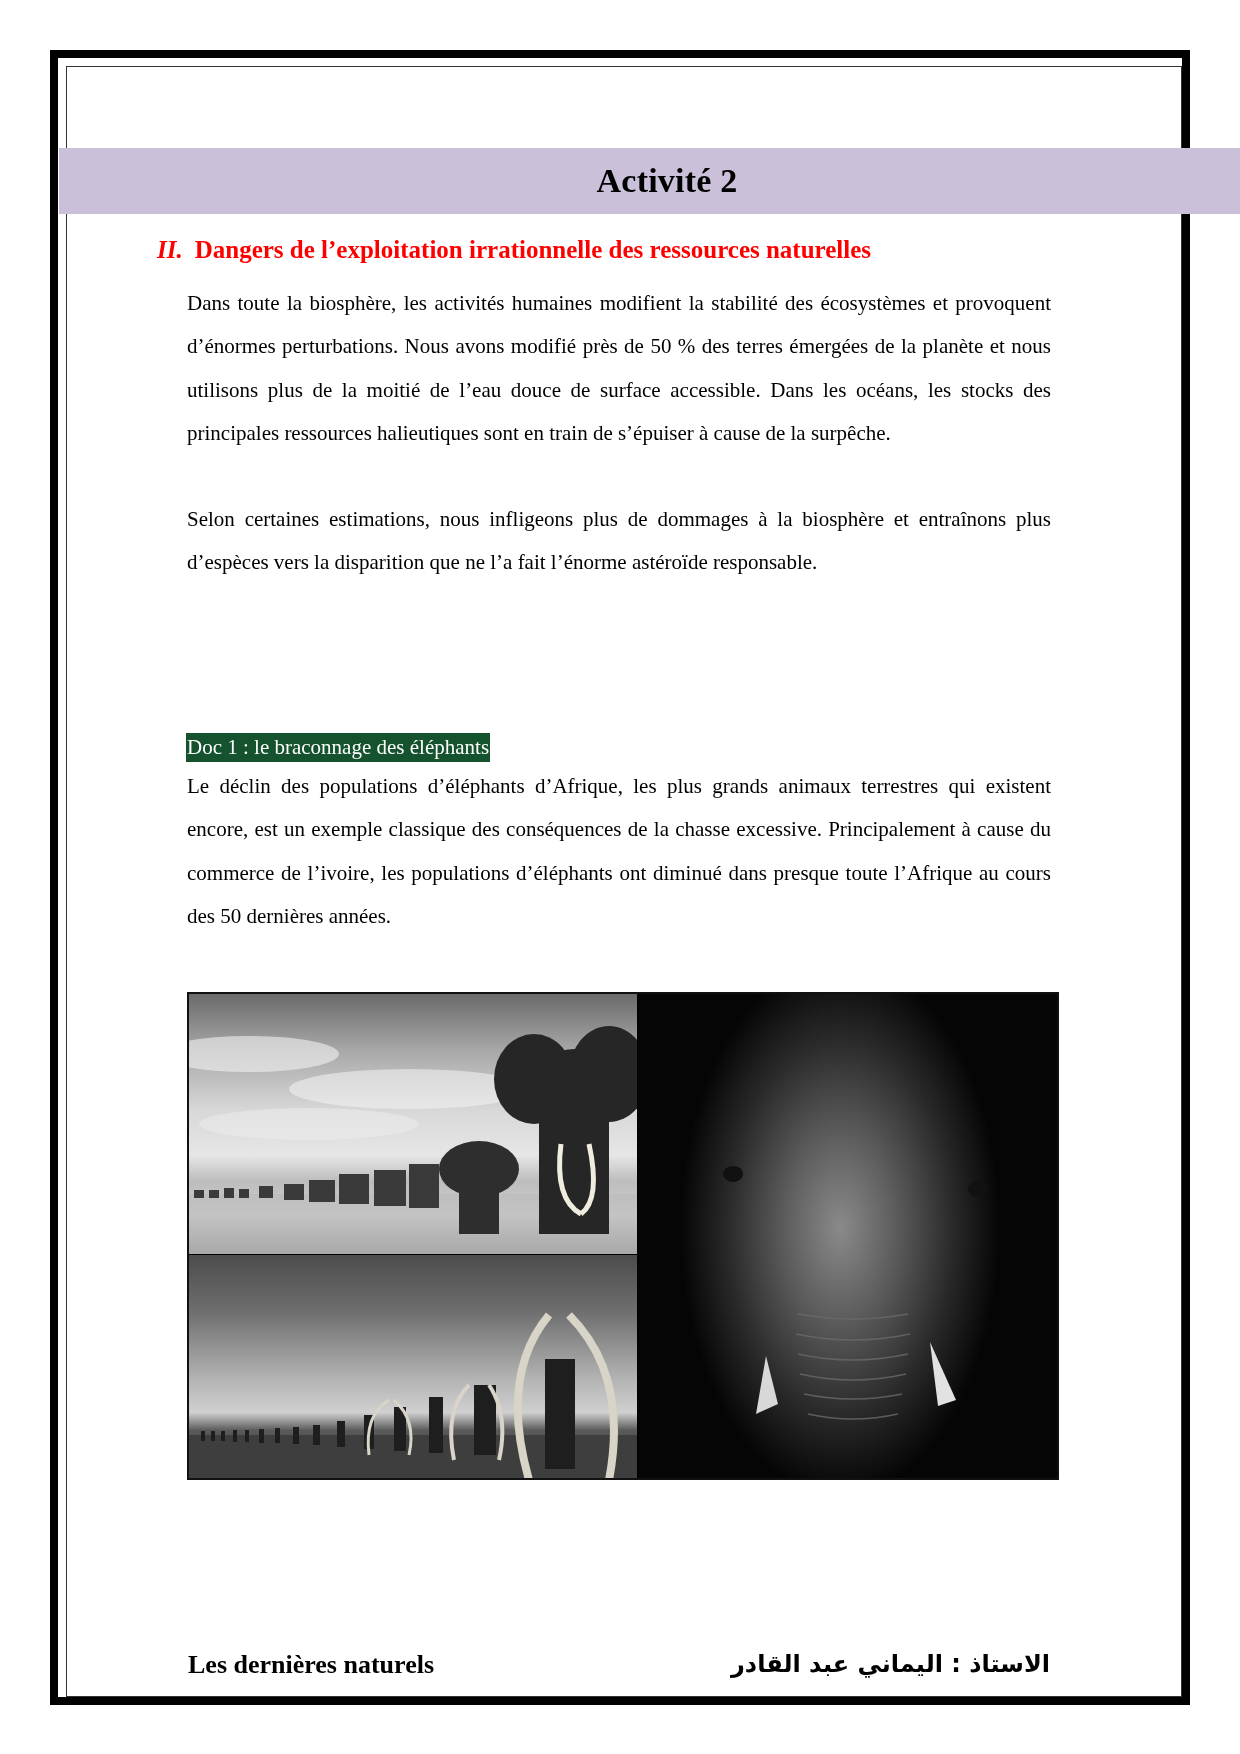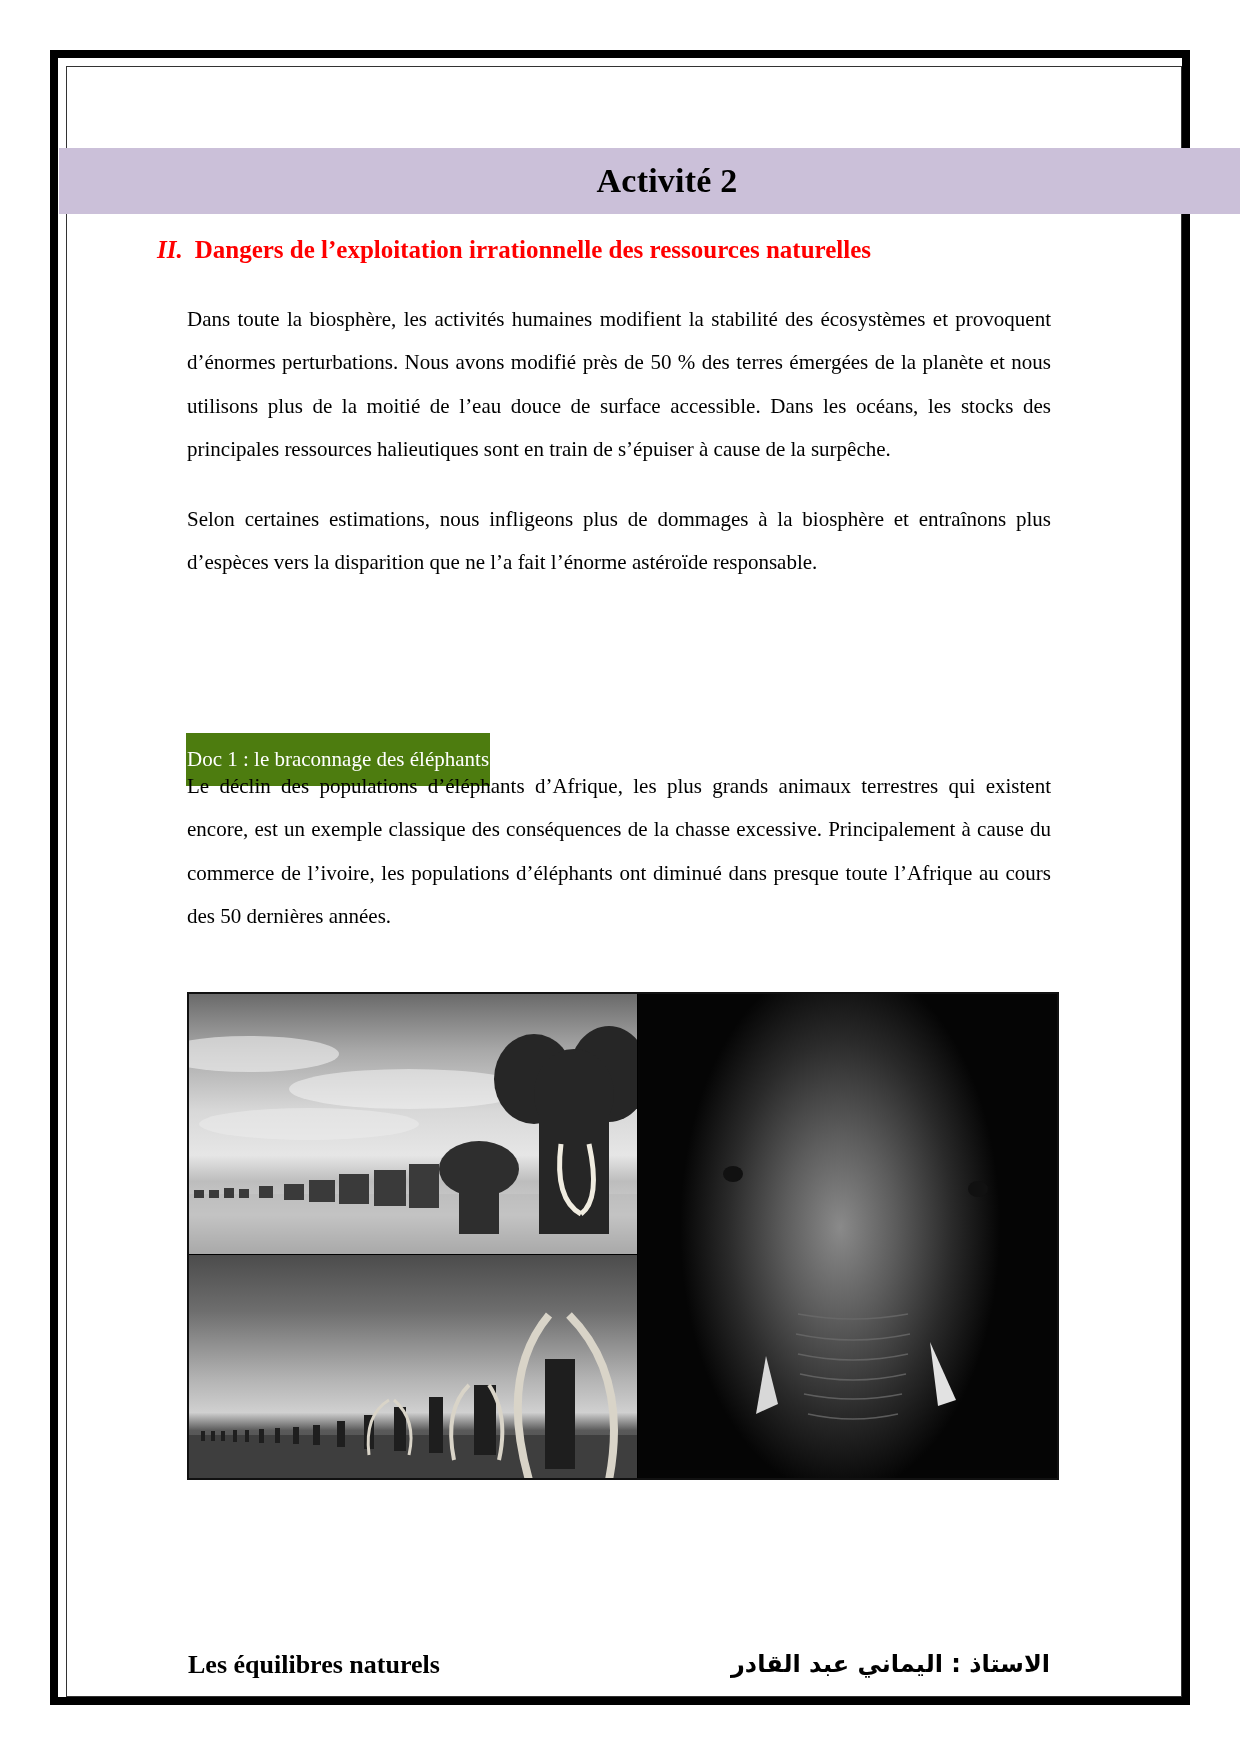--- a/index.html
+++ b/index.html
@@ -14,27 +14,27 @@
     .title-band { position: absolute; left: 59px; top: 148px; width: 1216px; height: 66px;
                   background: #cbc0d9; display: flex; align-items: center; justify-content: center; }
     .title-band h1 { margin: 0; font-size: 34px; font-weight: bold; letter-spacing: 0.2px; }
 
     .section-heading { position: absolute; left: 157px; top: 236px; margin: 0;
                        font-size: 25px; font-weight: bold; color: #ff0000; white-space: nowrap; }
     .section-heading .num { margin-right: 12px; font-style: italic; }
 
     .body-col { position: absolute; left: 187px; width: 864px; }
     .para { margin: 0; font-size: 21px; line-height: 43.3px; text-align: justify; text-align-last: left; }
-    .para-1 { top: 298px; }
+    .para-1 { top: 282px; }
     .para-2 { top: 498px; font-family: Liberation Serif, serif; }
     .question { position: absolute; left: 187px; width: 864px; top: 627px; margin: 0;
                 font-size: 21px; line-height: 43.3px; text-align: center; }
 
-    .doc-label { position: absolute; left: 186px; top: 733px; background: #4d7c0f; color: #fff;
-                 font-size: 21px; line-height: 29px; padding: 12px 1px; white-space: nowrap; }
+    .doc-label { position: absolute; left: 186px; top: 733px; background: #14532d; color: #fff;
+                 font-size: 21px; line-height: 29px; padding: 0 1px; white-space: nowrap; }
     .para-3 { top: 765px; }
 
     .figure { position: absolute; left: 187px; top: 992px; width: 872px; height: 488px;
               background: #000; box-sizing: border-box; border: 2px solid #111; overflow: hidden; }
     .panel { position: absolute; overflow: hidden; }
     .panel-herd { left: 0; top: 0; width: 448px; height: 260px;
                   background: linear-gradient(180deg, #6a6a6a 0%, #a9a9a9 22%, #d8d8d8 45%, #e6e6e6 62%, #bdbdbd 72%, #cfcfcf 85%, #9a9a9a 100%); }
     .panel-tusks { left: 0; top: 261px; width: 448px; height: 225px;
                    background: linear-gradient(180deg, #4c4c4c 0%, #6e6e6e 25%, #b3b3b3 55%, #d0d0d0 70%, #5a5a5a 78%, #3c3c3c 100%); }
     .panel-face { left: 449px; top: 0; width: 421px; height: 486px;
@@ -146,14 +146,14 @@
           <path d="M162 380 Q 215 392 268 380"></path>
         <path d="M166 400 Q 215 410 264 400"></path>
           <path d="M170 420 Q 215 430 260 420"></path>
       </g>
       <path d="M128 362 L 118 420 L 140 410 Z" fill="#d8d8d8"></path>
       <path d="M292 348 L 318 406 L 300 412 Z" fill="#e2e2e2"></path>
     </svg>
   </div>
 </div>
 
-<p class="footer-left">Les équilibres naturels</p>
+<p class="footer-left">Les dernières naturels</p>
 <p class="footer-right">الاستاذ : اليماني عبد القادر</p>
 
 </body></html>

